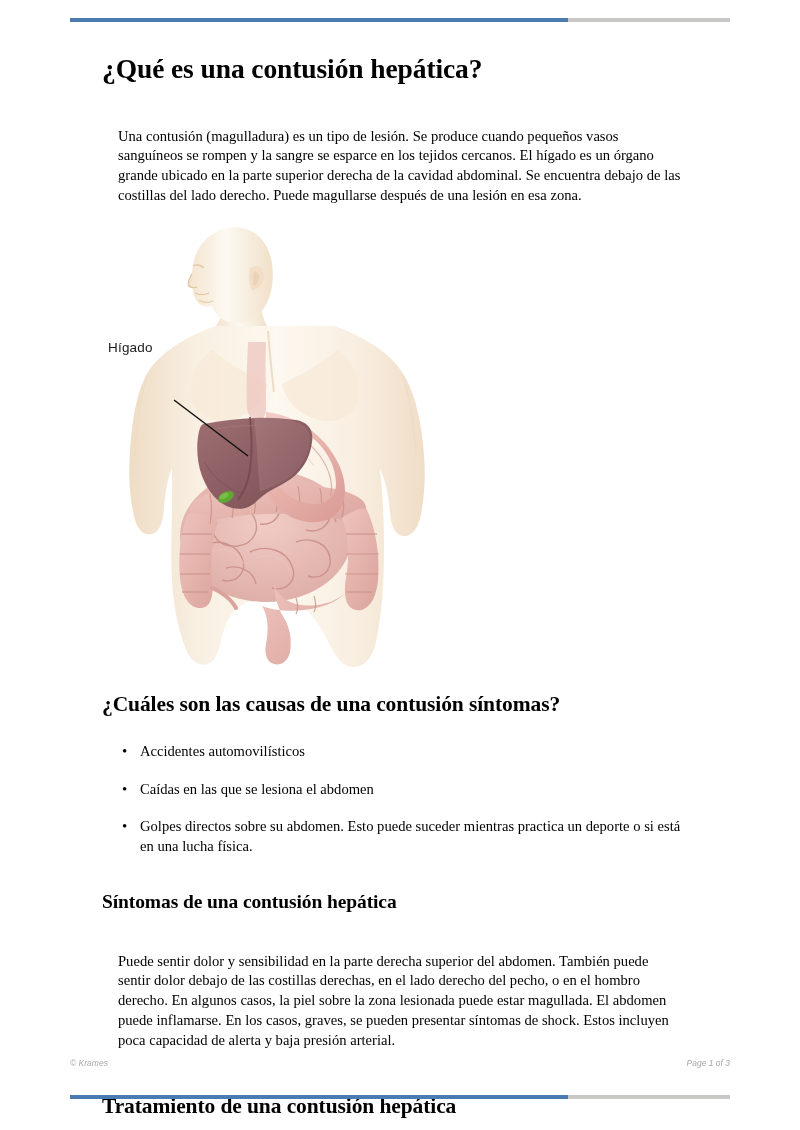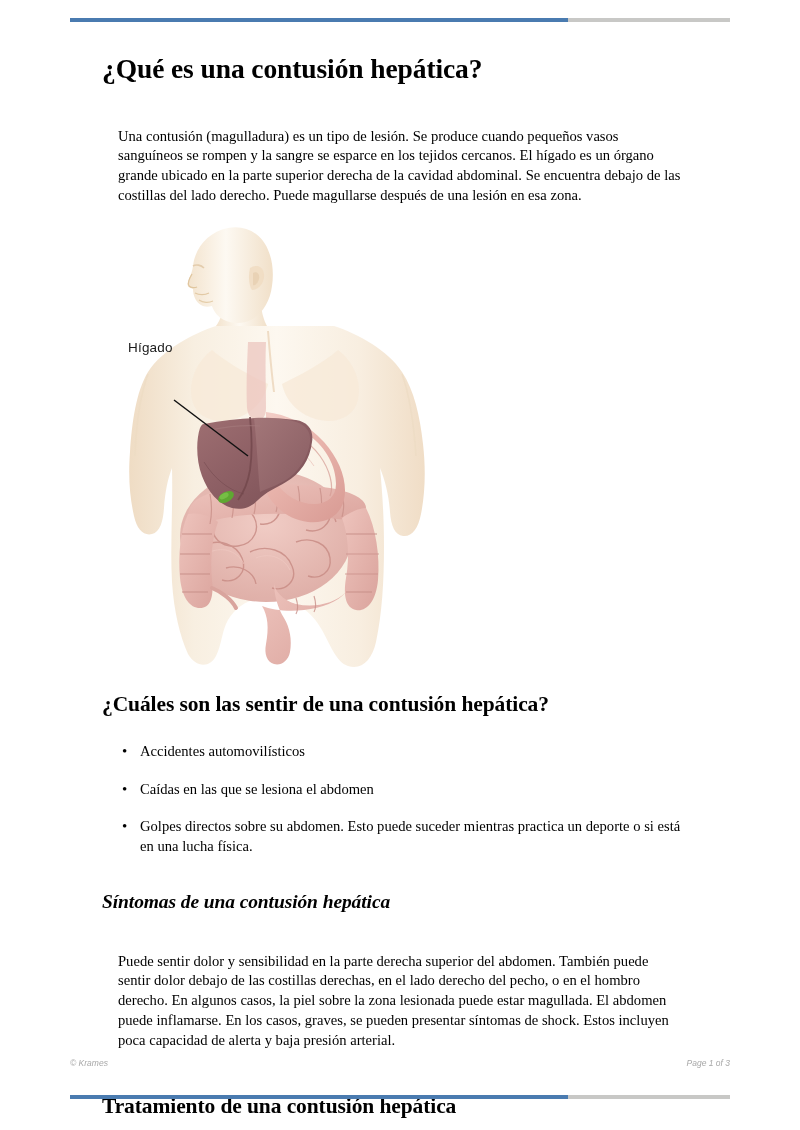--- a/index.html
+++ b/index.html
@@ -70,21 +70,21 @@
 
   .intro { padding-top: 26px; }
 
   h2.section-title {
     font-size: 21.5px;
     font-weight: bold;
     margin: 0;
     line-height: 1.2;
     letter-spacing: -0.1px;
   }
-  h2.section-title.smaller { font-size: 19.5px; font-style: italic; }
+  h2.section-title.smaller { font-size: 19.5px; }
 
   ul.bullets {
     list-style: none;
     margin: 4px;
     padding: 0;
   }
   ul.bullets li {
     position: relative;
     padding-left: 34px;
     font-size: 14.6px;
@@ -125,42 +125,41 @@
   }
   .figure svg { display: block; width: 100%; height: 100%; }
   .fig-label {
     position: absolute;
     left: 8px;
     top: 124px;
     font-family: "Liberation Sans", sans-serif;
     font-size: 13.5px;
     color: #1a1a1a;
     letter-spacing: 0.2px;
-    margin-left: 20px;
   }
 </style>
 </head>
 <body>
 
 <div class="page">
 
   <div class="rule rule-top">
     <div class="seg-blue"></div>
     <div class="seg-gray"></div>
   </div>
 
   <div class="content">
 
     <h1 class="doc-title">¿Qué es una contusión hepática?</h1>
 
     <p class="body-text intro">Una contusión (magulladura) es un tipo de lesión. Se produce cuando pequeños vasos sanguíneos se rompen y la sangre se esparce en los tejidos cercanos. El hígado es un órgano grande ubicado en la parte superior derecha de la cavidad abdominal. Se encuentra debajo de las costillas del lado derecho. Puede magullarse después de una lesión en esa zona.</p>
 
     <div style="height:470px"></div>
 
-    <h2 class="section-title">¿Cuáles son las sentir de una contusión hepática?</h2>
+    <h2 class="section-title">¿Cuáles son las causas de una contusión síntomas?</h2>
 
 
     <ul class="bullets" style="padding-top:20px">
       <li>Accidentes automovilísticos</li>
       <li>Caídas en las que se lesiona el abdomen</li>
       <li>Golpes directos sobre su abdomen. Esto puede suceder mientras practica un deporte o si está en una lucha física.</li>
     </ul>
 
     <h2 class="section-title smaller" style="padding-top:29px">Síntomas de una contusión hepática</h2>
 

